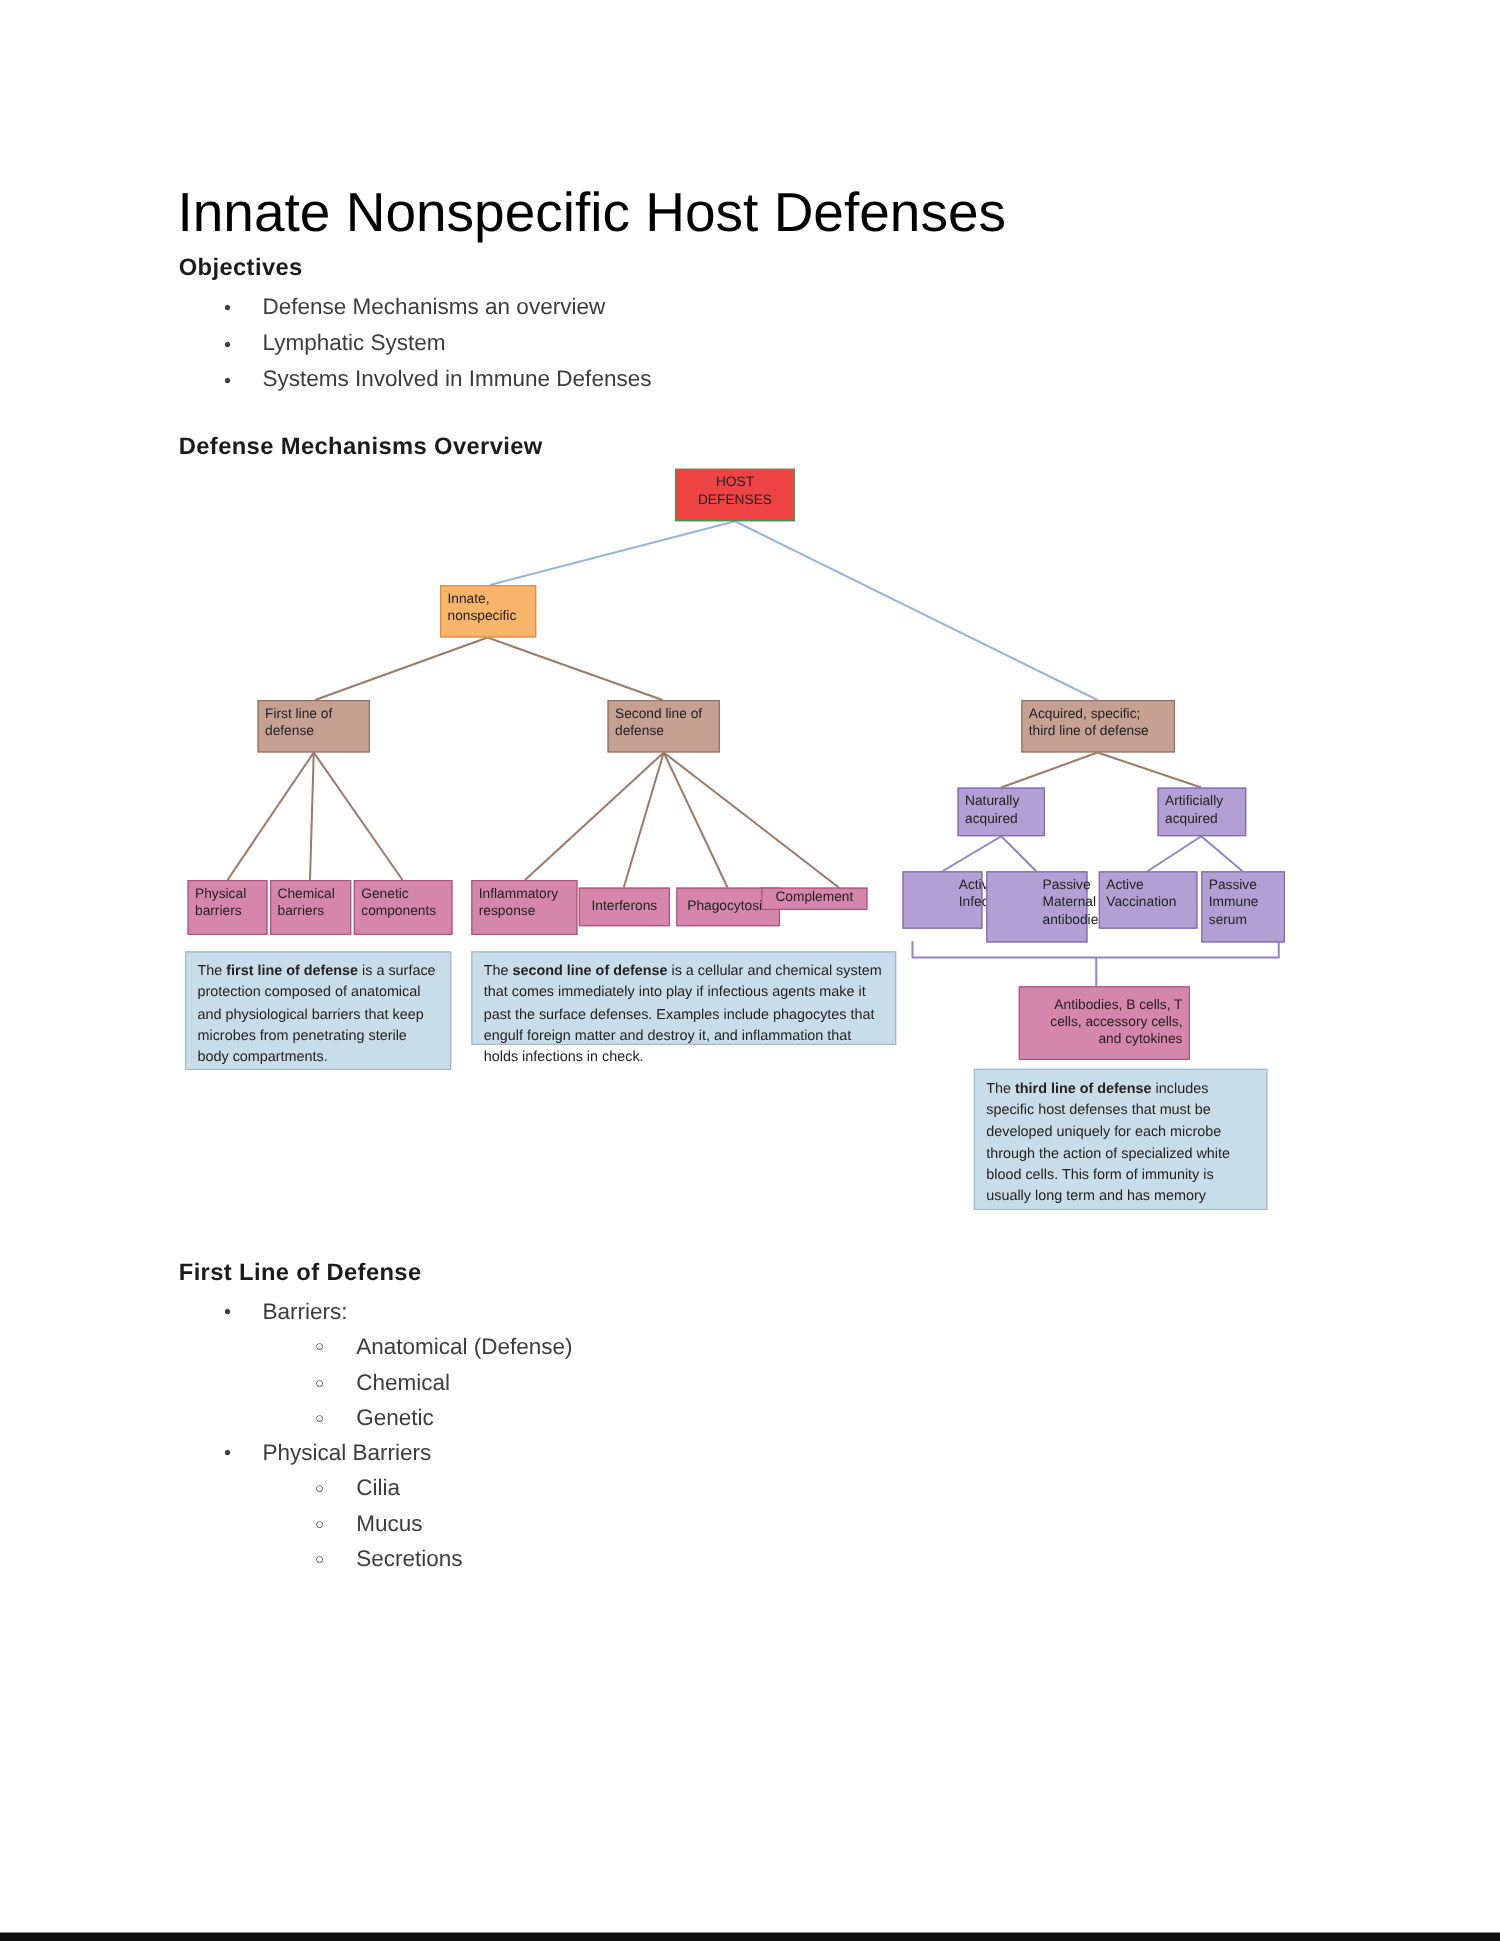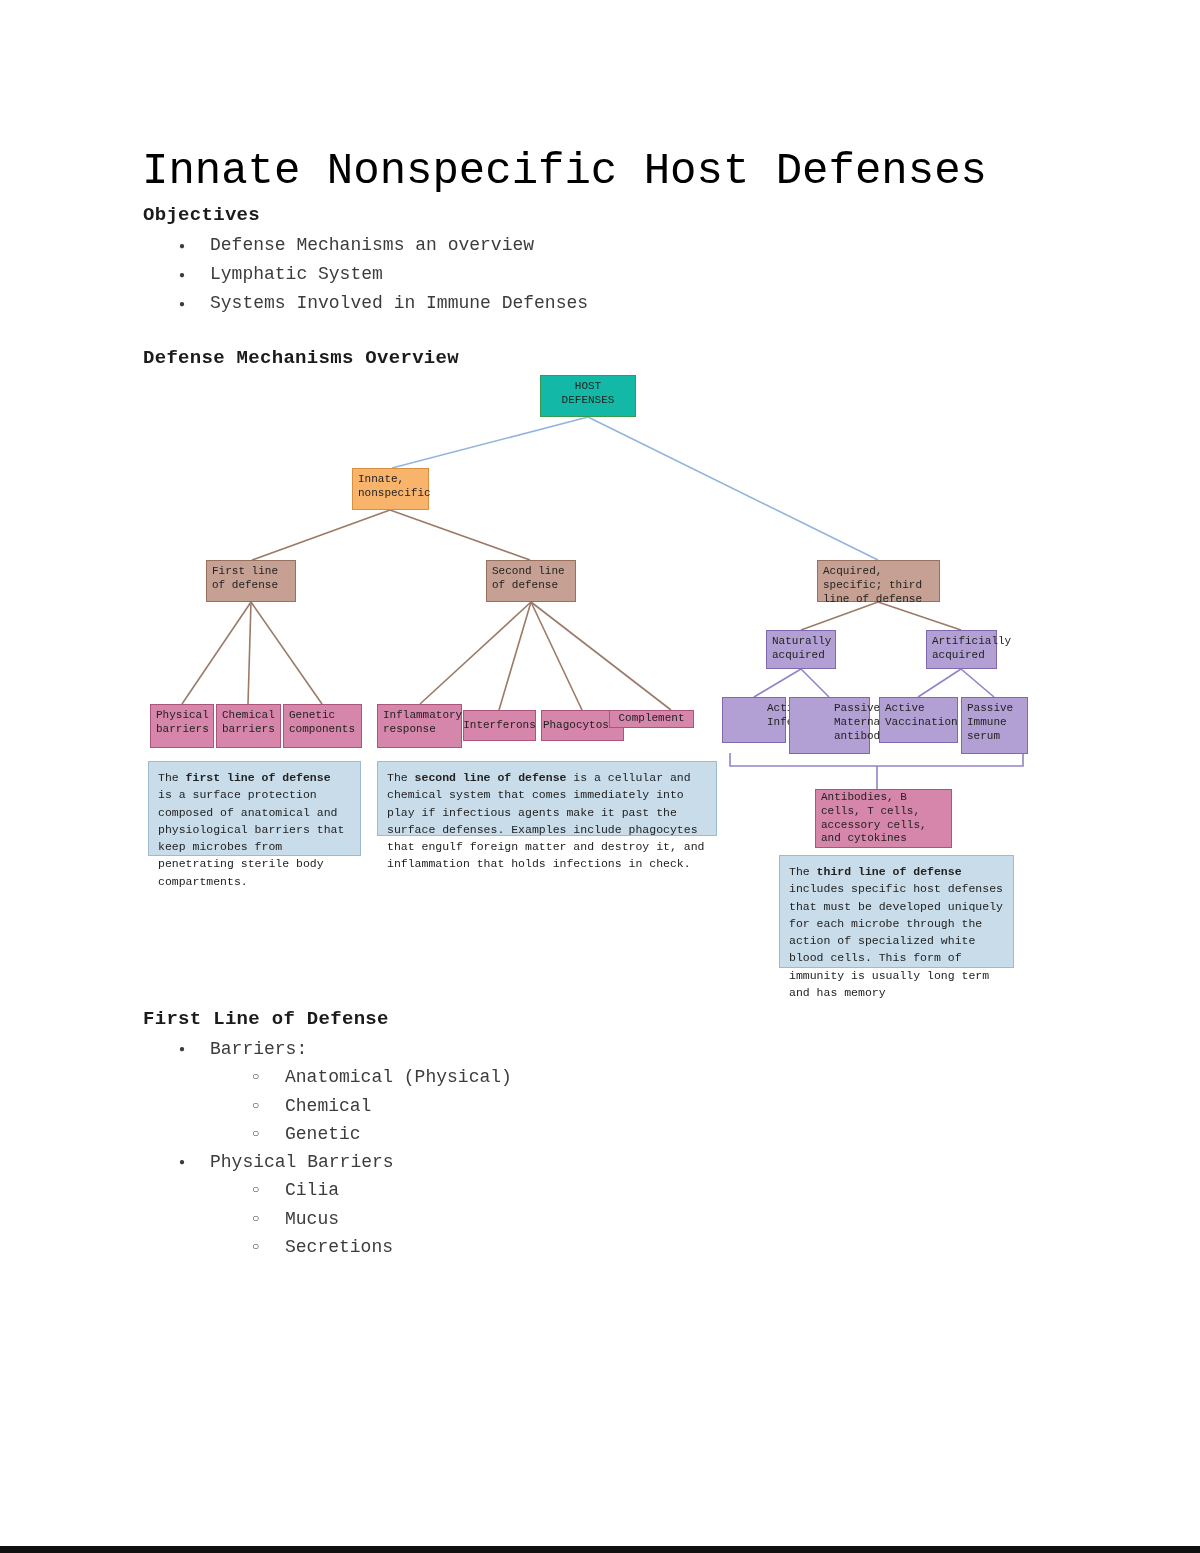--- a/index.html
+++ b/index.html
@@ -1,18 +1,18 @@
 <!DOCTYPE html>
 <html><head>
 <meta charset="utf-8">
 <style>
   html,body { margin:0; padding:0; background:#ffffff; }
   .page {
     position:relative; width:1200px; height:1553px; background:#ffffff;
-    font-family:Liberation Mono, monospace; color:#3c3c3c; overflow:hidden;
+    font-family:Liberation Sans, sans-serif; color:#3c3c3c; overflow:hidden;
   }
   .doc-title {
     position:absolute; left:142px; top:146px; font-size:44px; color:#000;
     font-weight:400; letter-spacing:0; white-space:nowrap;
   }
   .section-heading {
     position:absolute; left:143px; font-size:19px; font-weight:700; color:#1b1b1b;
     letter-spacing:0.3px;
   }
   .h-objectives { top:204px; }
@@ -30,21 +30,21 @@
   .b2::before { content:"○"; position:absolute; left:109px; top:0px; font-size:12px; color:#3c3c3c; }
 
   
   .connectors { position:absolute; left:0; top:0; width:1200px; height:1553px; z-index:1; }
   .node {
     position:absolute; z-index:2; box-sizing:border-box; border:1px solid;
     font-size:11px; line-height:1.25; padding:4px 5px; color:#222222;
   }
   .vcenter { display:flex; align-items:center; }
   .hcenter { text-align:center; justify-content:center; }
-  .green  { background:#14b8a6; border-color:#3c9a49; }
+  .green  { background:#ef4444; border-color:#3c9a49; }
   .orange { background:#f9b46c; border-color:#d88f3f; }
   .tan    { background:#c6a193; border-color:#97705e; }
   .pink   { background:#d686aa; border-color:#aa5579; }
   .purple { background:#b2a0d4; border-color:#7f68ad; }
   .desc {
     position:absolute; z-index:2; box-sizing:border-box;
     background:#c9dce9; border:1px solid #9fb9cd;
     font-size:11.5px; line-height:1.5; padding:7px 9px; color:#222222;
   }
   .bold { font-weight:700; }
@@ -61,21 +61,21 @@
   .n-chemical    { left:216px; top:704px; width:65px;  height:44px; }
   .n-genetic     { left:283px; top:704px; width:79px;  height:44px; }
   .n-inflamm     { left:377px; top:704px; width:85px;  height:44px; }
   .n-interferons { left:463px; top:710px; width:73px;  height:31px; }
   .n-phago       { left:541px; top:710px; width:83px;  height:31px; }
   .n-complement  { left:609px; top:710px; width:85px;  height:18px; }
   .n-actinf      { left:722px; top:697px; width:64px;  height:46px;padding-left:44px; }
   .n-pasmat      { left:789px; top:697px; width:81px;  height:57px;padding-left:44px; }
   .n-actvac      { left:879px; top:697px; width:79px;  height:46px; }
   .n-pasimm      { left:961px; top:697px; width:67px;  height:57px; }
-  .n-antibodies  { left:815px; top:789px; width:137px; height:59px; text-align:left; }
+  .n-antibodies  { left:815px; top:789px; width:137px; height:59px; text-align:right; }
   .d-first  { left:148px; top:761px; width:213px; height:95px; }
   .d-second { left:377px; top:761px; width:340px; height:75px; }
   .d-third  { left:767px; top:855px; width:235px; height:113px;margin-left:12px; }
 
   .page-break-bar { position:absolute; left:0; top:1546px; width:1200px; height:7px; background:#101010; }
 </style>
 </head>
 <body>
 
 <div class="page">
@@ -151,21 +151,21 @@
     <span>The </span><span class="bold">second line of defense</span><span> is a cellular and chemical system that comes immediately into play if infectious agents make it past the surface defenses. Examples include phagocytes that engulf foreign matter and destroy it, and inflammation that holds infections in check.</span>
   </div>
   <div class="desc d-third">
     <span>The </span><span class="bold">third line of defense</span><span> includes specific host defenses that must be developed uniquely for each microbe through the action of specialized white blood cells. This form of immunity is usually long term and has memory</span>
   </div>
 
   <div class="section-heading h-firstline">First Line of Defense</div>
 
   <div class="list-block lb-firstline">
     <div class="li b1"><span>Barriers:</span></div>
-    <div class="li b2"><span>Anatomical (Physical)</span></div>
+    <div class="li b2"><span>Anatomical (Defense)</span></div>
     <div class="li b2"><span>Chemical</span></div>
     <div class="li b2"><span>Genetic</span></div>
     <div class="li b1"><span>Physical Barriers</span></div>
     <div class="li b2"><span>Cilia</span></div>
     <div class="li b2"><span>Mucus</span></div>
     <div class="li b2"><span>Secretions</span></div>
   </div>
 
   <div class="page-break-bar"></div>
 

